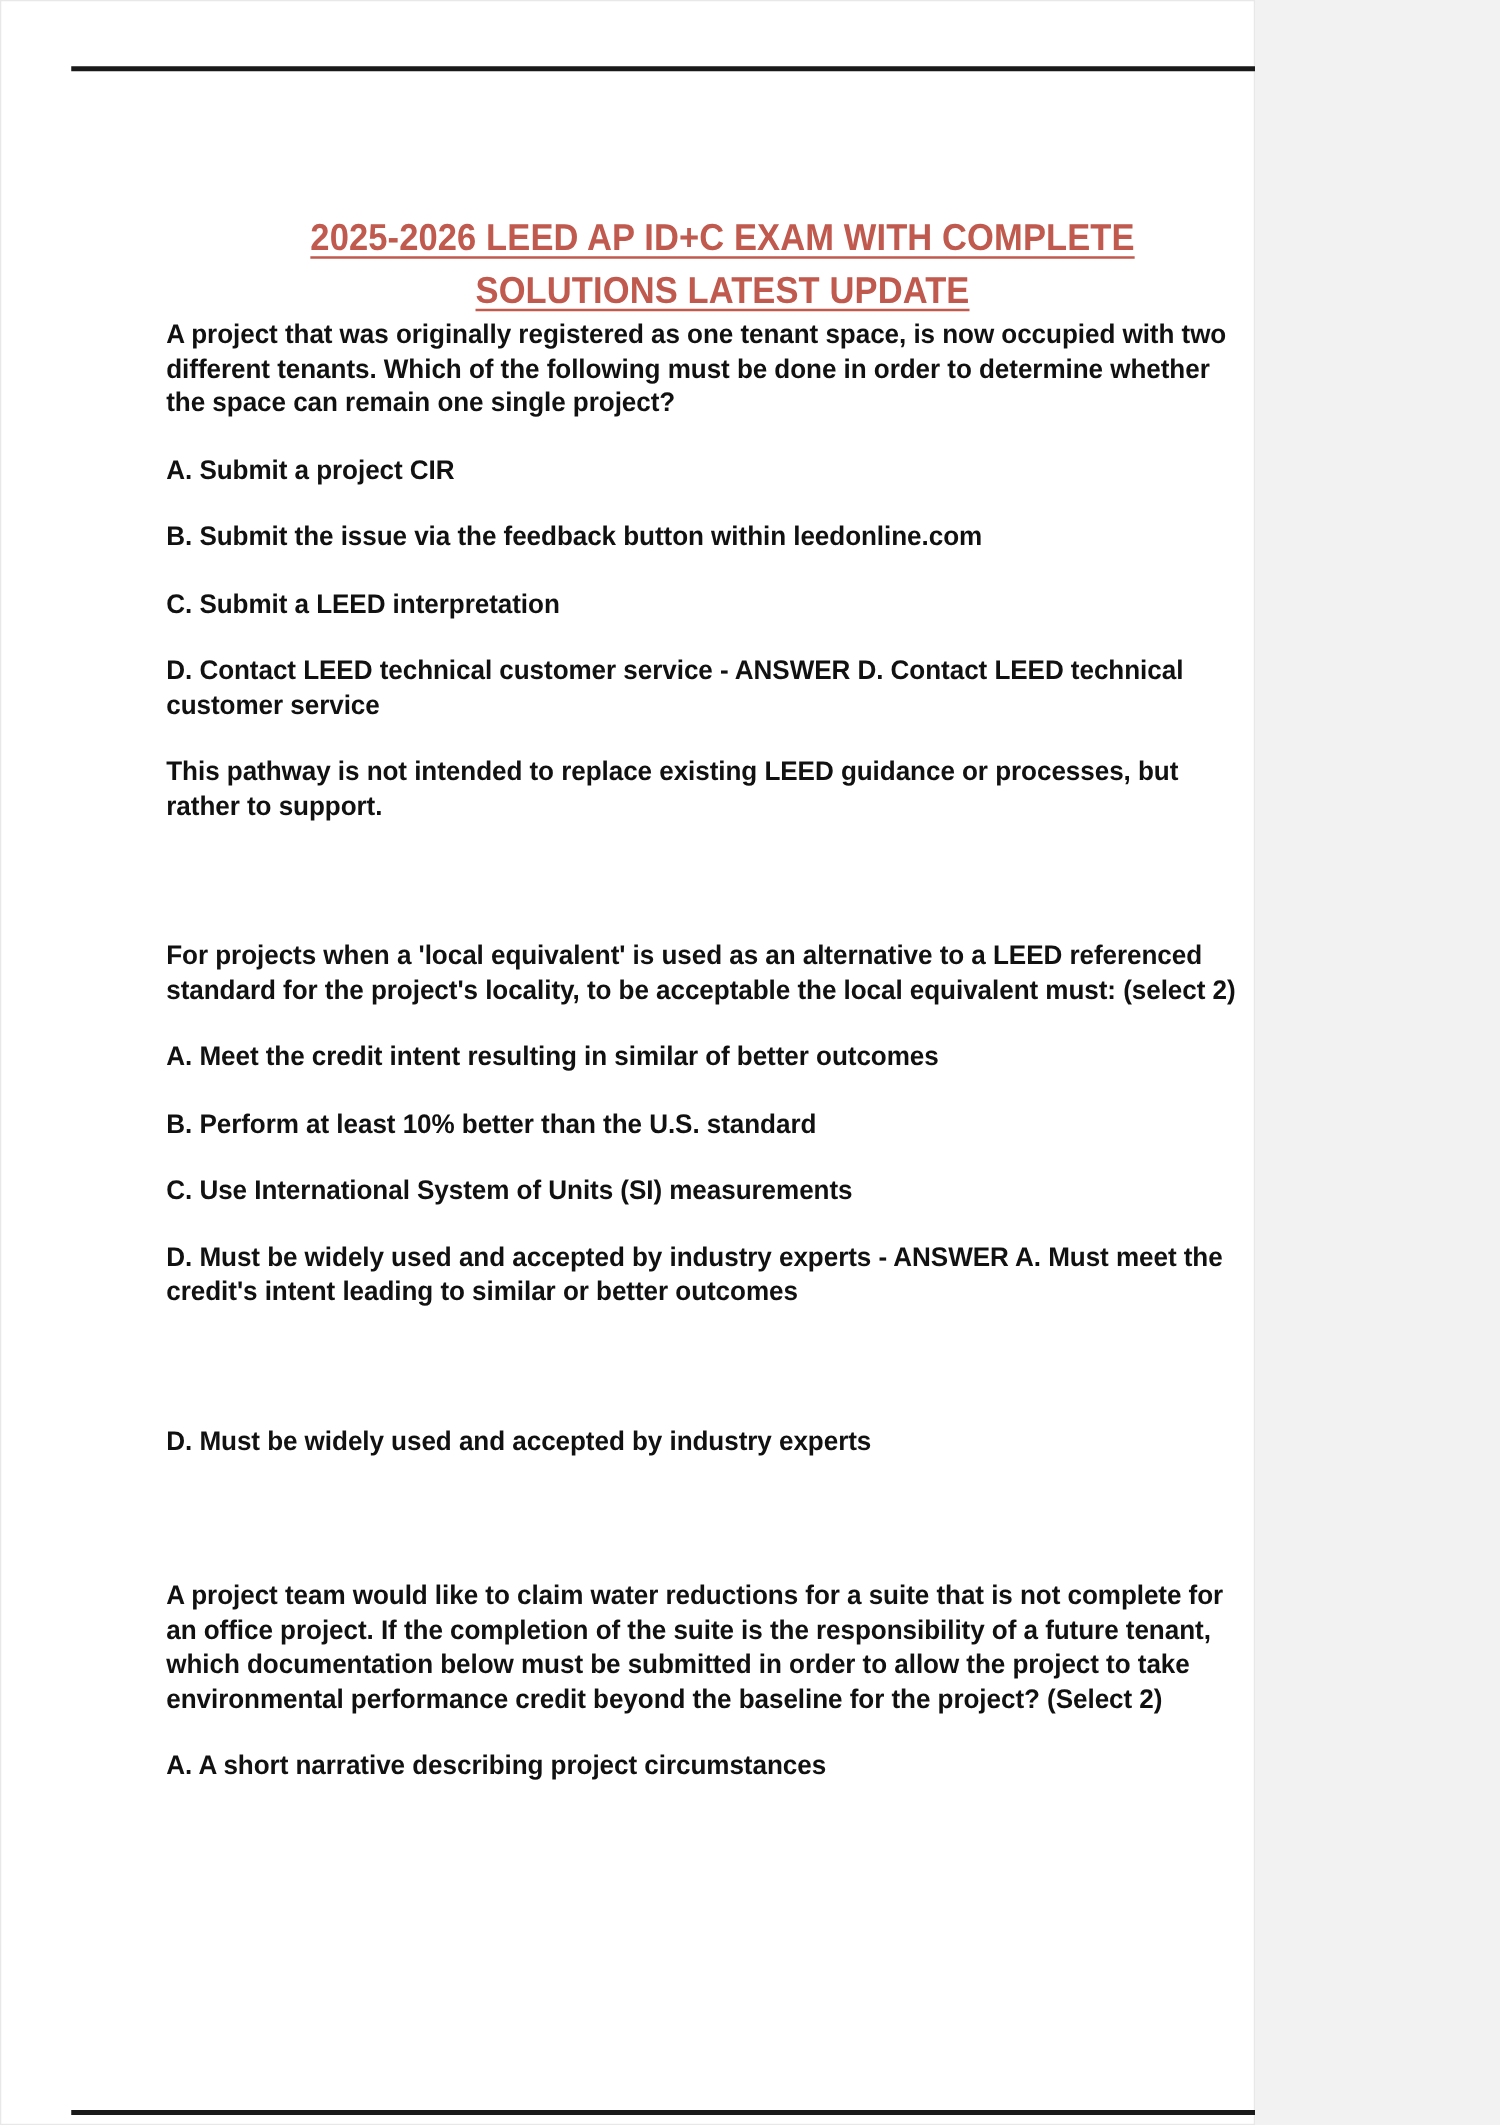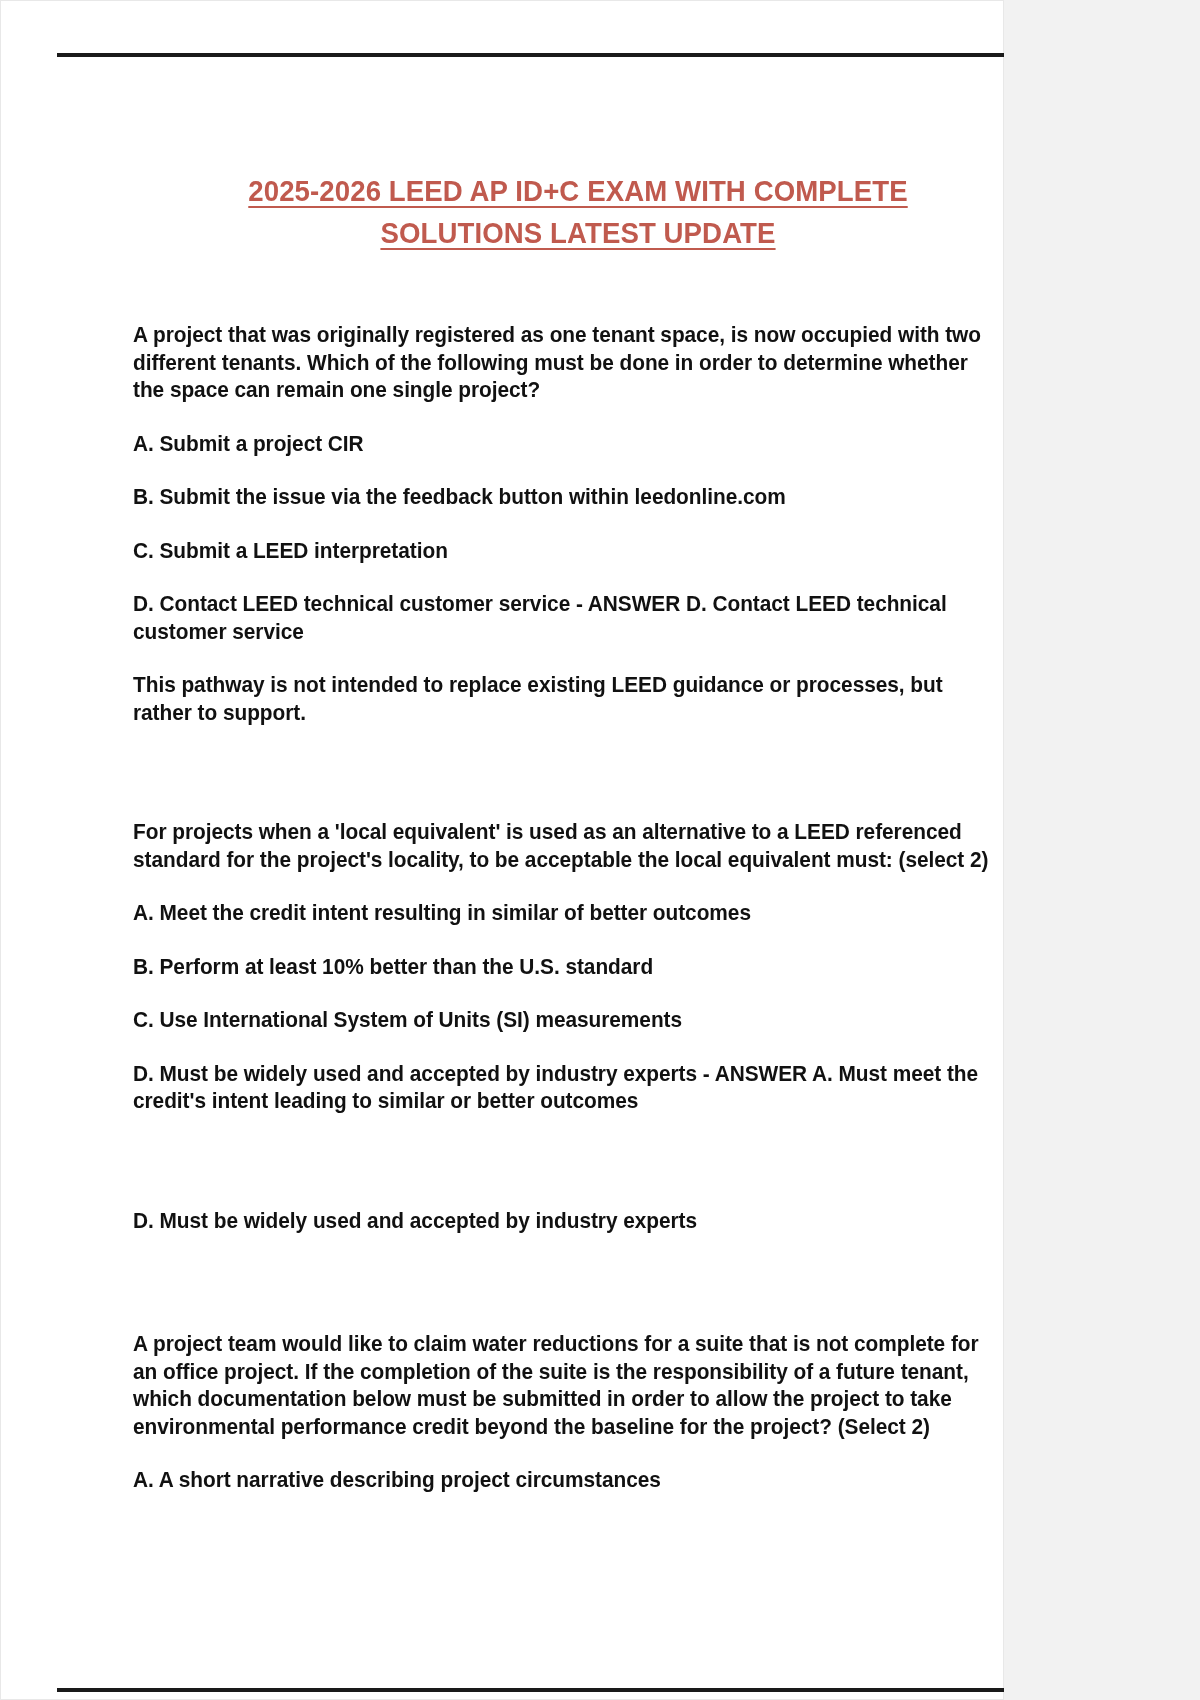--- a/index.html
+++ b/index.html
@@ -63,21 +63,20 @@
     transform-origin: center top;
   }
   .doc-title .tline {
     display: inline-block;
     text-decoration: underline;
     text-decoration-thickness: 2px;
     text-underline-offset: 5px;
   }
 
   .body-block {
-    margin-top: 68px;
   }
 
   p.para {
     margin: 0 0 26px 0;
     color: #111111;
     font-family: "Liberation Sans Narrow", "Liberation Sans", sans-serif;
     font-size: 21.5px;
     font-weight: bold;
     line-height: 27.5px;
     letter-spacing: -0.05px;

